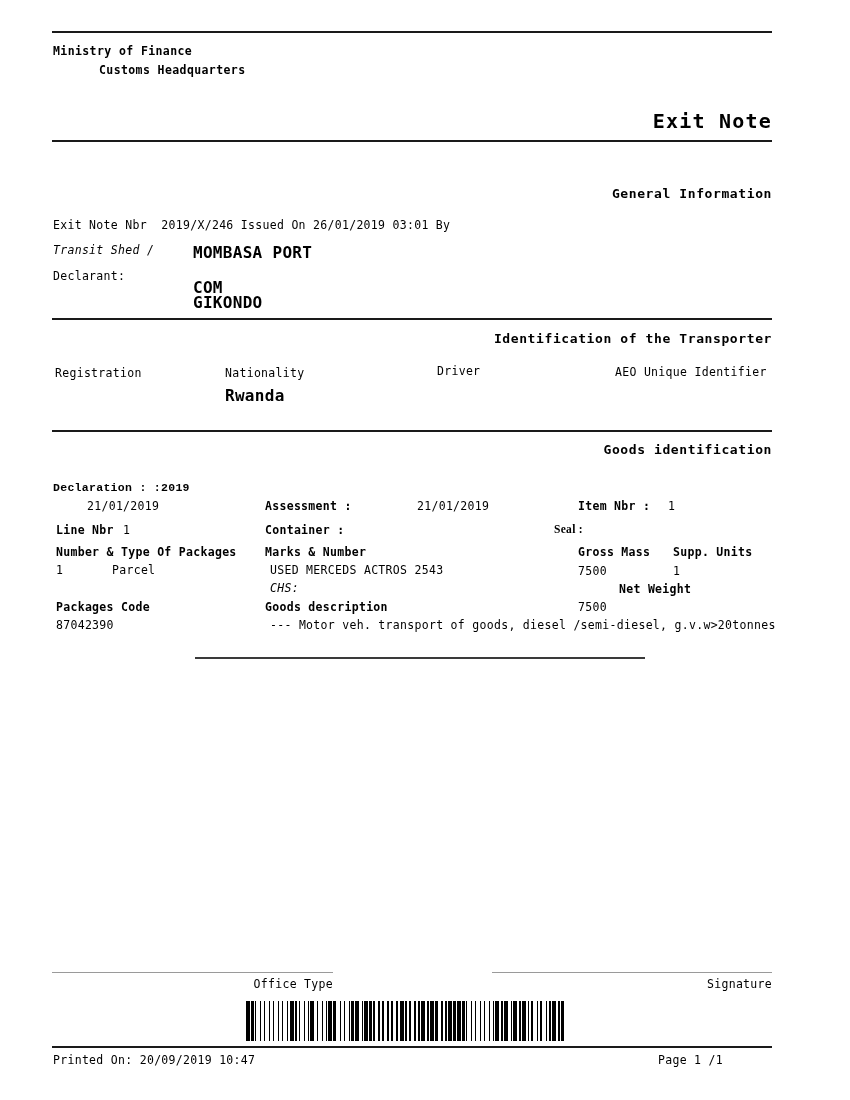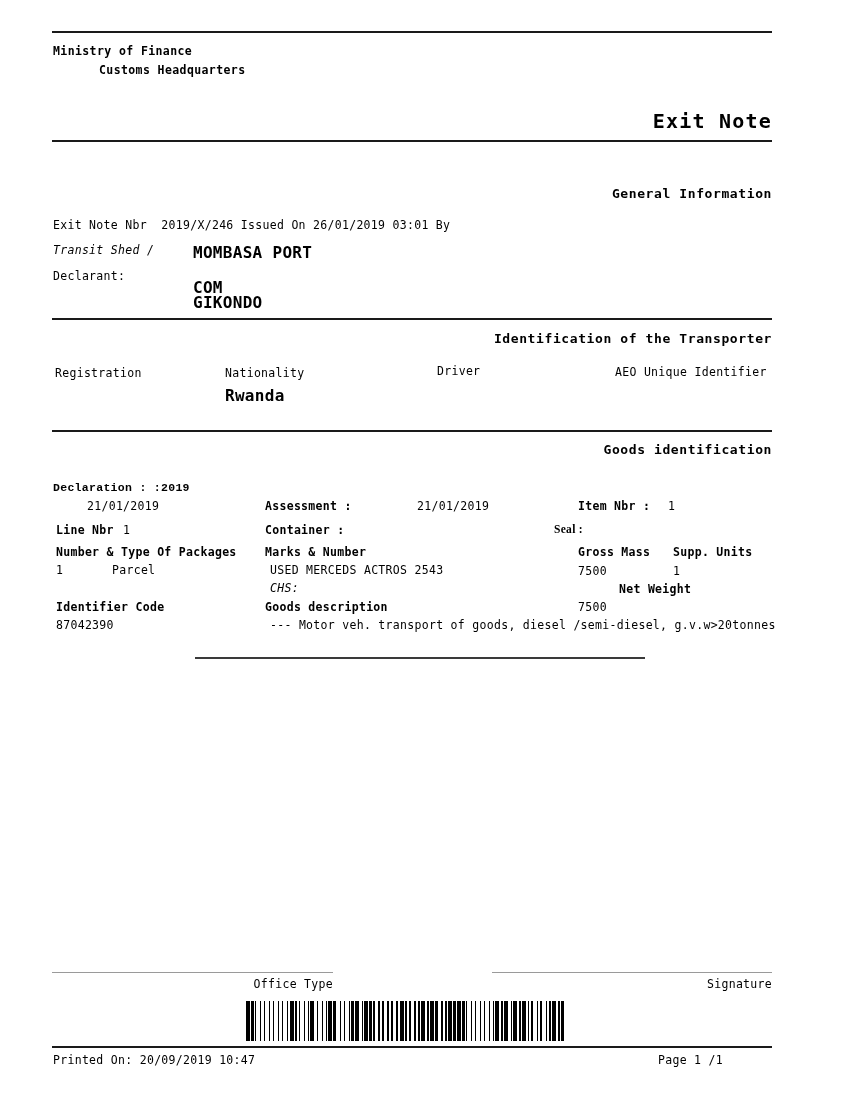--- a/index.html
+++ b/index.html
@@ -145,21 +145,21 @@
   <div class="abs t-label-b" style="left:53px; top:481px;font-family:Liberation Mono, monospace;">Declaration : :2019</div>
   <div class="abs t-value" style="left:87px; top:499px;">21/01/2019</div>
 
   <div class="abs t-label-b" style="left:56px; top:523px;">Line Nbr</div>
   <div class="abs t-value" style="left:123px; top:523px;">1</div>
 
   <div class="abs t-label-b" style="left:56px; top:545px;">Number &amp; Type Of Packages</div>
   <div class="abs t-value" style="left:56px; top:563px;">1</div>
   <div class="abs t-value" style="left:112px; top:563px;">Parcel</div>
 
-  <div class="abs t-label-b" style="left:56px; top:600px;">Identifier Code</div>
+  <div class="abs t-label-b" style="left:56px; top:600px;">Packages Code</div>
   <div class="abs t-value" style="left:56px; top:618px;">87042390</div>
 
   <div class="abs t-label-b" style="left:265px; top:499px;">Assessment :</div>
   <div class="abs t-value" style="left:417px; top:499px;">21/01/2019</div>
 
   <div class="abs t-label-b" style="left:265px; top:523px;">Container :</div>
   <div class="abs t-value" style="left:360px; top:523px;"></div>
 
   <div class="abs t-label-b" style="left:265px; top:545px;">Marks &amp; Number</div>
   <div class="abs t-value" style="left:270px; top:563px;">USED MERCEDS ACTROS 2543</div>

